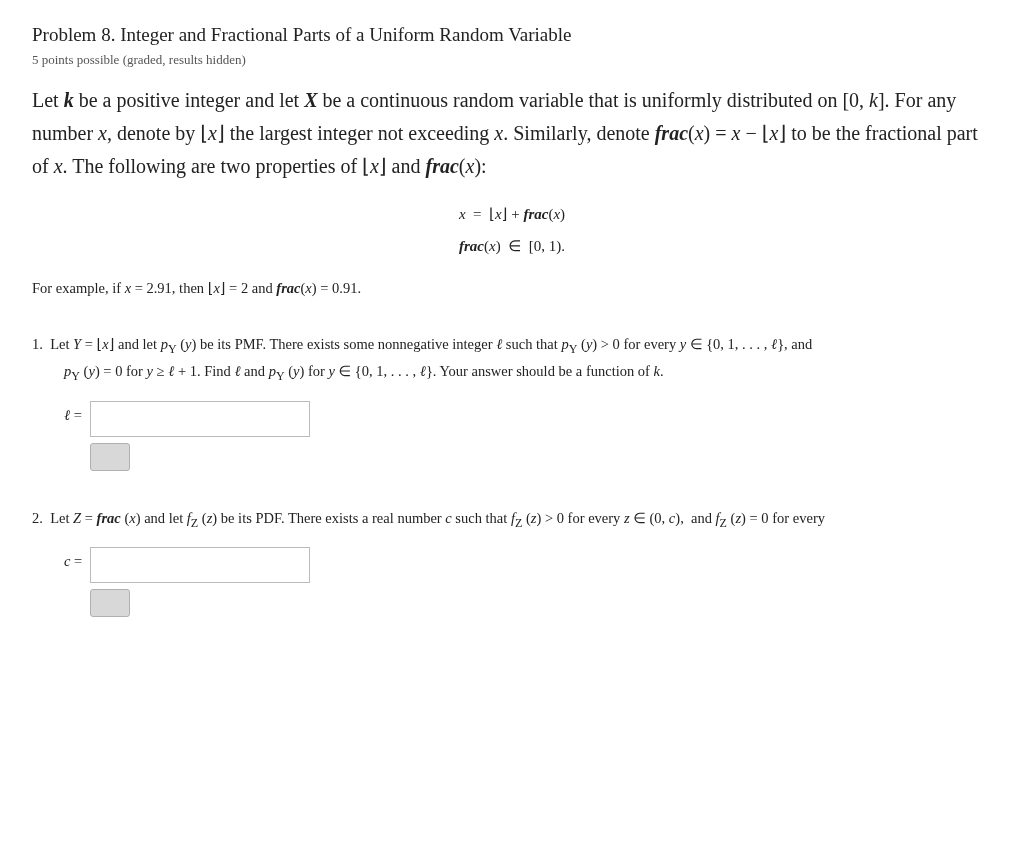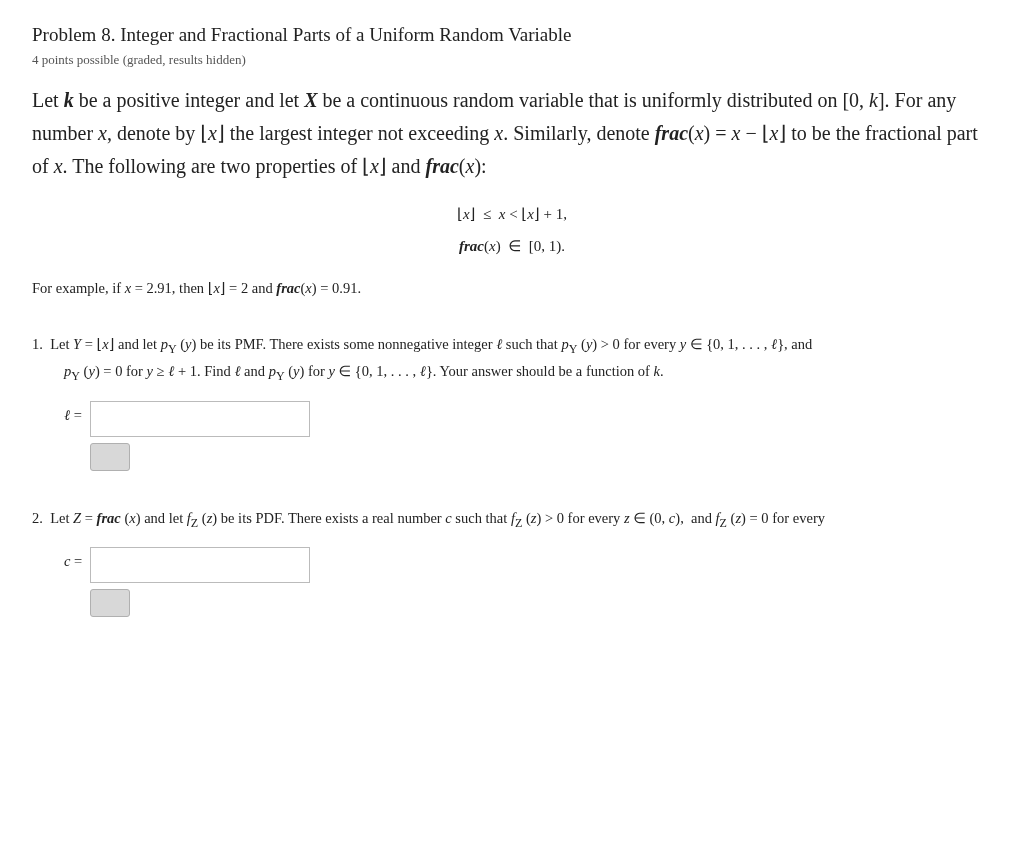--- a/index.html
+++ b/index.html
@@ -87,28 +87,28 @@
       cursor: pointer;
       font-size: 13px;
       color: #555;
     }
   </style>
 </head>
 <body>
 
 <h1 class="problem-title">Problem 8. Integer and Fractional Parts of a Uniform Random Variable</h1>
 
-<p class="points-info">4 points possible (graded, results hidden)</p>
+<p class="points-info">5 points possible (graded, results hidden)</p>
 
 <p class="problem-text">
   Let <strong><em>k</em></strong> be a positive integer and let <strong><em>X</em></strong> be a continuous random variable that is uniformly distributed on [0,&nbsp;<em>k</em>]. For any number <em>x</em>, denote by ⌊<em>x</em>⌋ the largest integer not exceeding <em>x</em>. Similarly, denote <strong><em>frac</em></strong>(<em>x</em>) = <em>x</em> − ⌊<em>x</em>⌋ to be the fractional part of <em>x</em>. The following are two properties of ⌊<em>x</em>⌋ and <strong><em>frac</em></strong>(<em>x</em>):
 </p>
 
 <div class="math-block">
-  <span class="math-line">⌊<em>x</em>⌋&nbsp;&nbsp;≤&nbsp;&nbsp;<em>x</em> &lt; ⌊<em>x</em>⌋ + 1,</span>
+  <span class="math-line"><em>x</em>&nbsp;&nbsp;=&nbsp;&nbsp;⌊<em>x</em>⌋ + <strong><em>frac</em></strong>(<em>x</em>)</span>
   <span class="math-line"><strong><em>frac</em></strong>(<em>x</em>)&nbsp;&nbsp;∈&nbsp;&nbsp;[0,&nbsp;1).</span>
 </div>
 
 <p class="example-text">
   For example, if <em>x</em> = 2.91, then ⌊<em>x</em>⌋ = 2 and <strong><em>frac</em></strong>(<em>x</em>) = 0.91.
 </p>
 
 <ol class="question-list">
 
   <li class="question-item">

